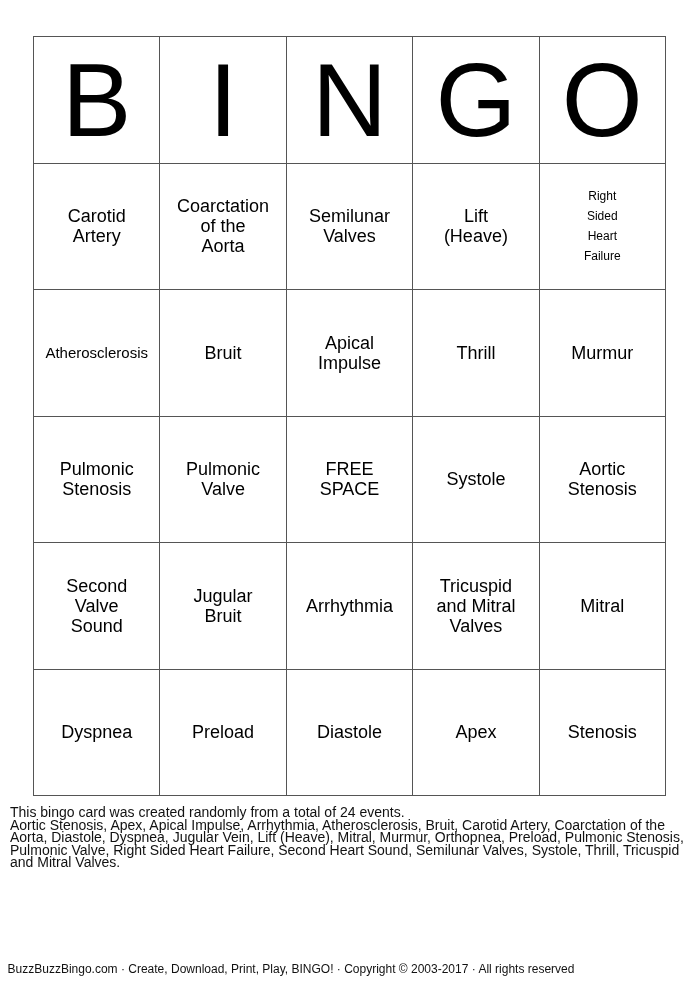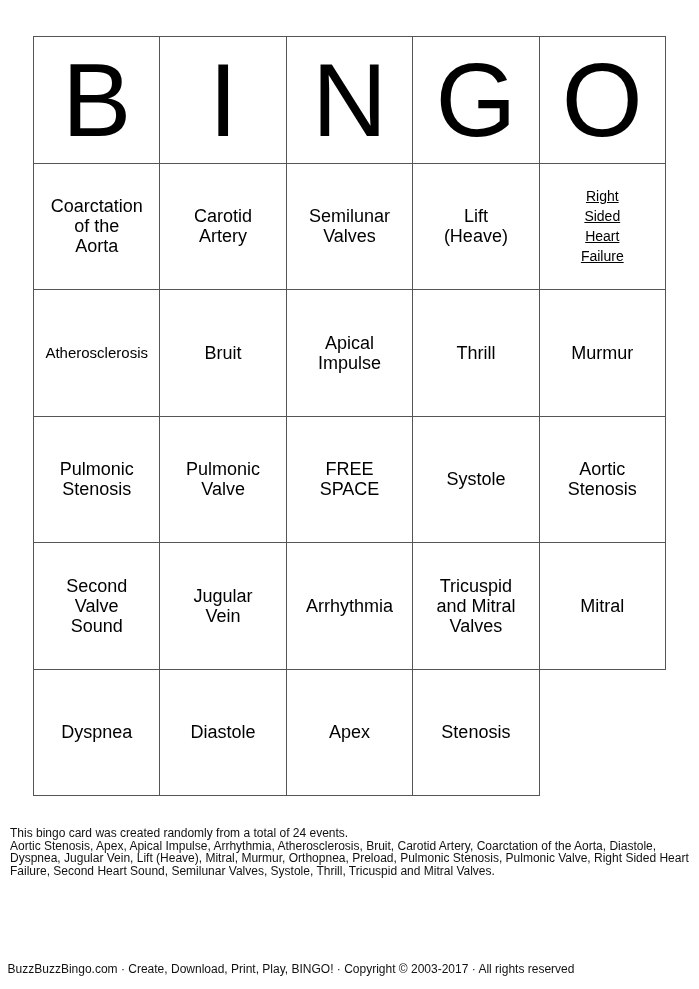--- a/index.html
+++ b/index.html
@@ -17,46 +17,46 @@
       box-sizing: border-box;
     }
     .cell {
       border-right: 1px solid #555; border-bottom: 1px solid #555;
       display: flex; align-items: center; justify-content: center;
       text-align: center; box-sizing: border-box;
       font-size: 18px; line-height: 20px; padding: 0 4px;
       white-space: pre-line;
     }
     .cell.header { font-size: 104px; line-height: 104px; font-weight: normal; }
-    .cell.small { font-size: 14px; line-height: 20px; text-decoration: underline; }
+    .cell.small { font-size: 12px; line-height: 20px; }
     .cell.xsmall { font-size: 15px; }
     .info {
-      position: absolute; left: 10px; top: 827px; width: 680px;
-      font-size: 12px; line-height: 12.5px; color: #111;
+      position: absolute; left: 10px; top: 806px; width: 680px;
+      font-size: 14px; line-height: 12.5px; color: #111;
     }
     .footer {
       position: absolute; left: 0; top: 962px; width: 582px;
       text-align: center; font-size: 12px; color: #111;
     }
   </style>
 </head>
 <body>
 
 <div class="card">
   <div class="cell header">B</div>
   <div class="cell header">I</div>
   <div class="cell header">N</div>
   <div class="cell header">G</div>
   <div class="cell header">O</div>
 
+  <div class="cell">Carotid
+Artery</div>
   <div class="cell">Coarctation
 of the
 Aorta</div>
-  <div class="cell">Carotid
-Artery</div>
   <div class="cell">Semilunar
 Valves</div>
   <div class="cell">Lift
 (Heave)</div>
   <div class="cell small">Right
 Sided
 Heart
 Failure</div>
 
   <div class="cell xsmall">Atherosclerosis</div>
@@ -73,28 +73,29 @@
   <div class="cell">FREE
 SPACE</div>
   <div class="cell">Systole</div>
   <div class="cell">Aortic
 Stenosis</div>
 
   <div class="cell">Second
 Valve
 Sound</div>
   <div class="cell">Jugular
-Vein</div>
+Bruit</div>
   <div class="cell">Arrhythmia</div>
   <div class="cell">Tricuspid
 and Mitral
 Valves</div>
   <div class="cell">Mitral</div>
 
   <div class="cell">Dyspnea</div>
+  <div class="cell">Preload</div>
   <div class="cell">Diastole</div>
   <div class="cell">Apex</div>
   <div class="cell">Stenosis</div>
 </div>
 
 <div class="info">
   <div>This bingo card was created randomly from a total of 24 events.</div>
   <div>Aortic Stenosis, Apex, Apical Impulse, Arrhythmia, Atherosclerosis, Bruit, Carotid Artery, Coarctation of the Aorta, Diastole, Dyspnea, Jugular Vein, Lift (Heave), Mitral, Murmur, Orthopnea, Preload, Pulmonic Stenosis, Pulmonic Valve, Right Sided Heart Failure, Second Heart Sound, Semilunar Valves, Systole, Thrill, Tricuspid and Mitral Valves.</div>
 </div>
 

